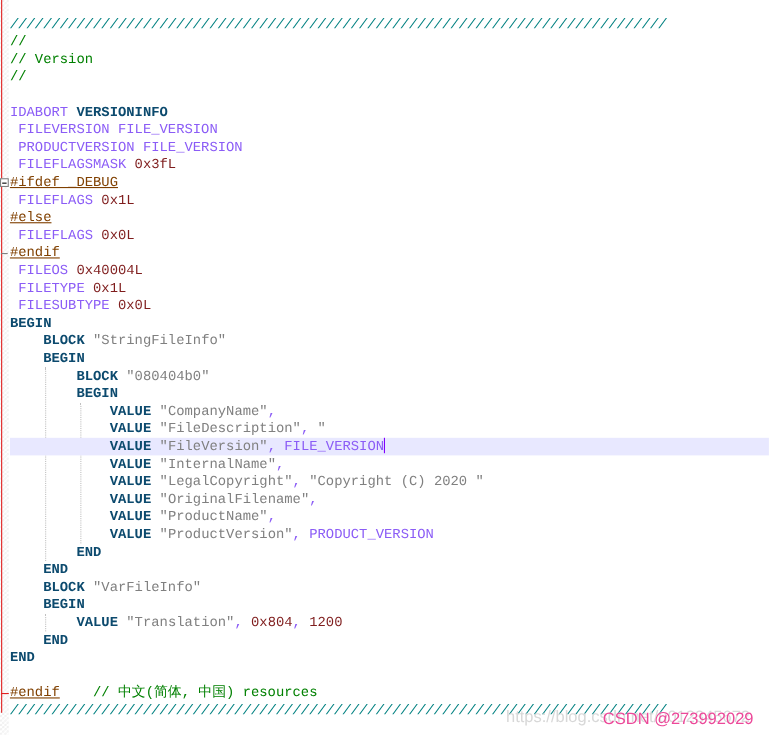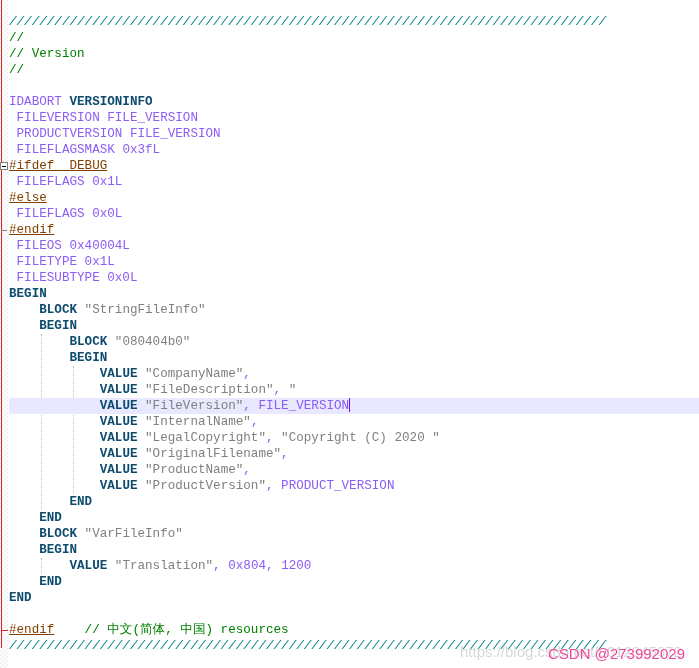--- a/index.html
+++ b/index.html
@@ -39,21 +39,21 @@
       font-size: 12.6px;
       line-height: 16px;
       color: #000000;
       white-space: pre;
     }
     .line { height: 16px; position: relative; }
     .line.current { background: #e8e8ff; margin-left: 0; width: 690px; }
     .c { color: #008000; }
     .slash { color: #008080; font-style: italic; letter-spacing: 0px; }
     .kw { color: #0c4a6e; font-weight: bold; }
-    .num { color: #8b5cf6; }
+    .num { color: #7f1d1d; }
     .str { color: #808080; }
     .pp { color: #804000; text-decoration: underline; }
     .plain { color: #8b5cf6; }
     .guide {
       position: absolute; width: 0; border-left: 1px dotted #c0c0c0;
     }
     .caret {
       display: inline-block; width: 1px; height: 14px; background: #8000ff; vertical-align: -3px;
     }
     .watermark {

